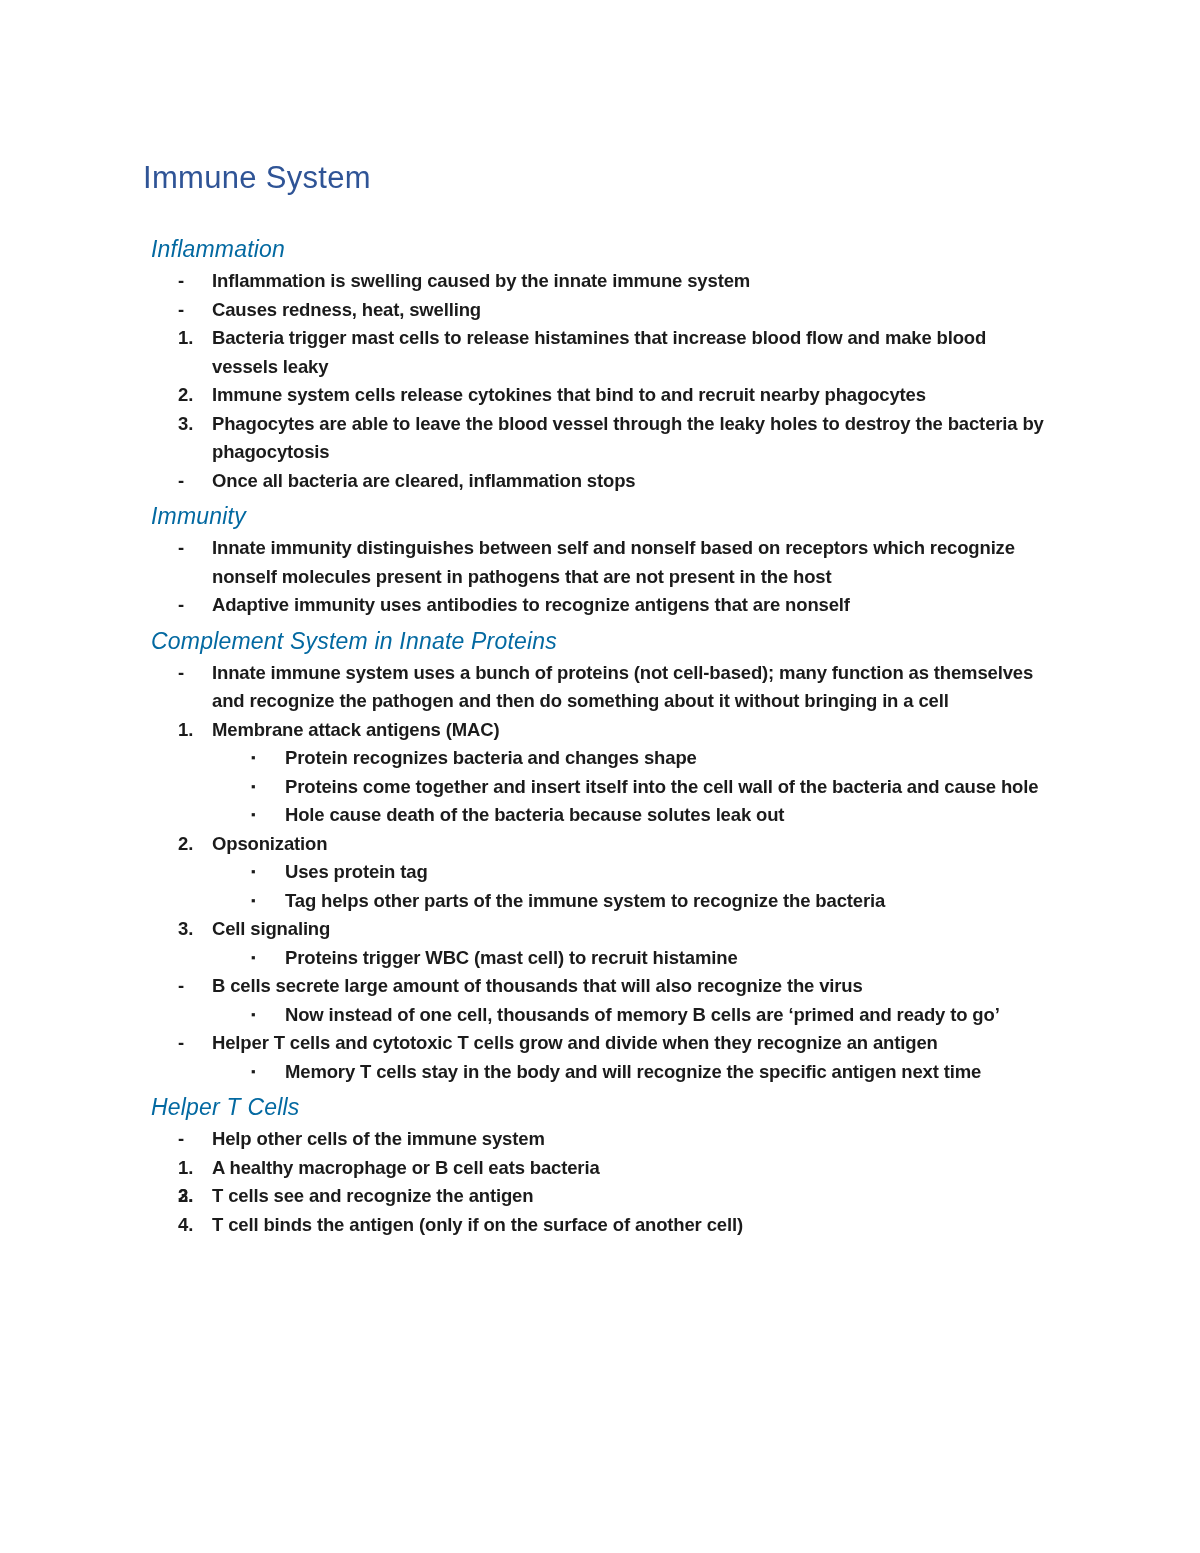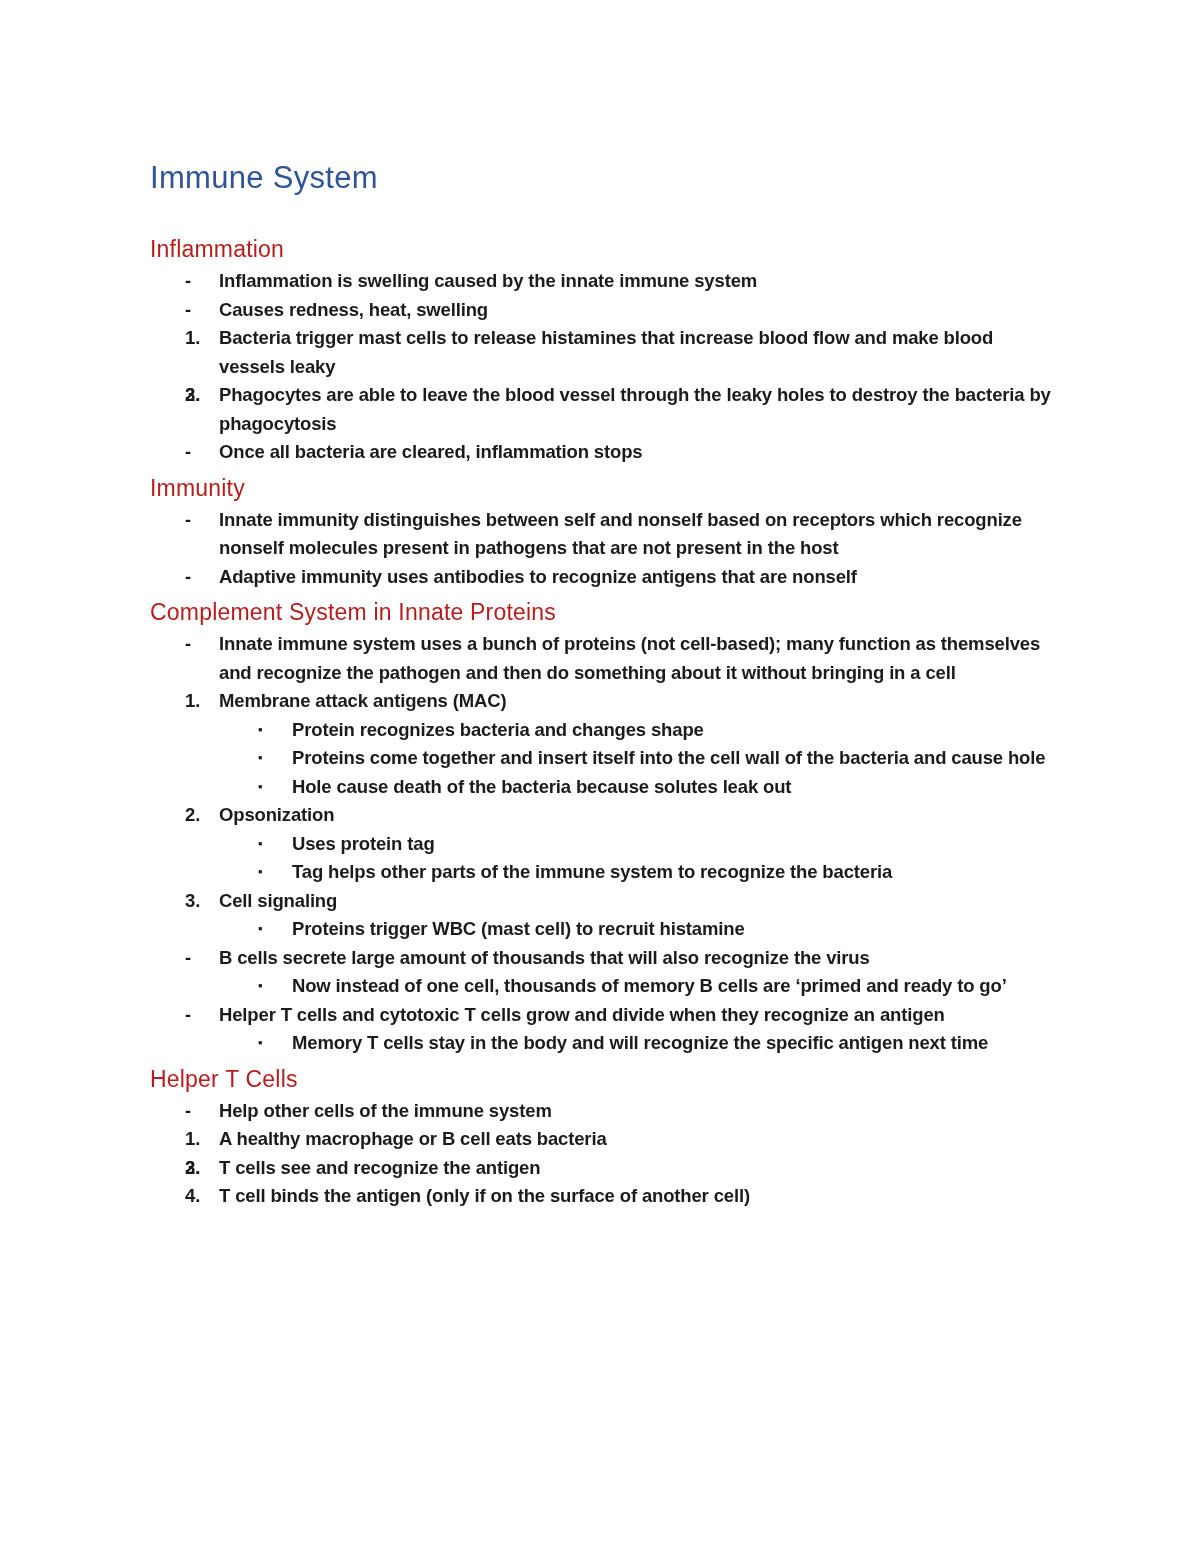--- a/index.html
+++ b/index.html
@@ -10,39 +10,40 @@
   .page {
     position: relative;
     width: 1200px;
     height: 1553px;
     background: #ffffff;
     overflow: hidden;
     font-family: "Liberation Sans", sans-serif;
   }
   .content {
     position: absolute;
-    left: 150px;
+    left: 143px;
     top: 158px;
     width: 902px;
   }
   .doc-title {
     font-size: 31px;
     font-weight: 400;
     color: #2F5496;
     letter-spacing: 0.3px;
     margin: 0 0 36px 0;
     line-height: 40px;
   }
   .heading {
     font-size: 23px;
     font-weight: 400;
-    color: #b91c1c;
+    color: #0369a1;
     letter-spacing: 0.2px;
-    margin: 6px 0 3px 0;
+    margin: 6px 0 3px 8px;
     line-height: 30px;
+    font-style: italic;
   }
   .li {
     position: relative;
     font-size: 18.5px;
     font-weight: 700;
     color: #1b1b1b;
     line-height: 28.5px;
     letter-spacing: -0.15px;
   }
   .l1 { padding-left: 69px; }
@@ -58,21 +59,21 @@
 <body>
 
 <div class="page">
   <div class="content">
     <h1 class="doc-title">Immune System</h1>
     <div id="doc-body">
         <h2 class="heading">Inflammation</h2>
         <div class="li l1"><span class="marker">-</span><span>Inflammation is swelling caused by the innate immune system</span></div>
         <div class="li l1"><span class="marker">-</span><span>Causes redness, heat, swelling</span></div>
         <div class="li l1"><span class="marker">1.</span><span>Bacteria trigger mast cells to release histamines that increase blood flow and make blood vessels leaky</span></div>
-        <div class="li l1"><span class="marker">2.</span></div>
+        <div class="li l1"><span class="marker">2.</span><span>Immune system cells release cytokines that bind to and recruit nearby phagocytes</span></div>
         <div class="li l1"><span class="marker">3.</span><span>Phagocytes are able to leave the blood vessel through the leaky holes to destroy the bacteria by phagocytosis</span></div>
         <div class="li l1"><span class="marker">-</span><span>Once all bacteria are cleared, inflammation stops</span></div>
         <h2 class="heading">Immunity</h2>
         <div class="li l1"><span class="marker">-</span><span>Innate immunity distinguishes between self and nonself based on receptors which recognize nonself molecules present in pathogens that are not present in the host</span></div>
         <div class="li l1"><span class="marker">-</span><span>Adaptive immunity uses antibodies to recognize antigens that are nonself</span></div>
         <h2 class="heading">Complement System in Innate Proteins</h2>
         <div class="li l1"><span class="marker">-</span><span>Innate immune system uses a bunch of proteins (not cell-based); many function as themselves and recognize the pathogen and then do something about it without bringing in a cell</span></div>
         <div class="li l1"><span class="marker">1.</span><span>Membrane attack antigens (MAC)</span></div>
         <div class="li l2"><span class="marker sq">▪</span><span>Protein recognizes bacteria and changes shape</span></div>
         <div class="li l2"><span class="marker sq">▪</span><span>Proteins come together and insert itself into the cell wall of the bacteria and cause hole</span></div>

